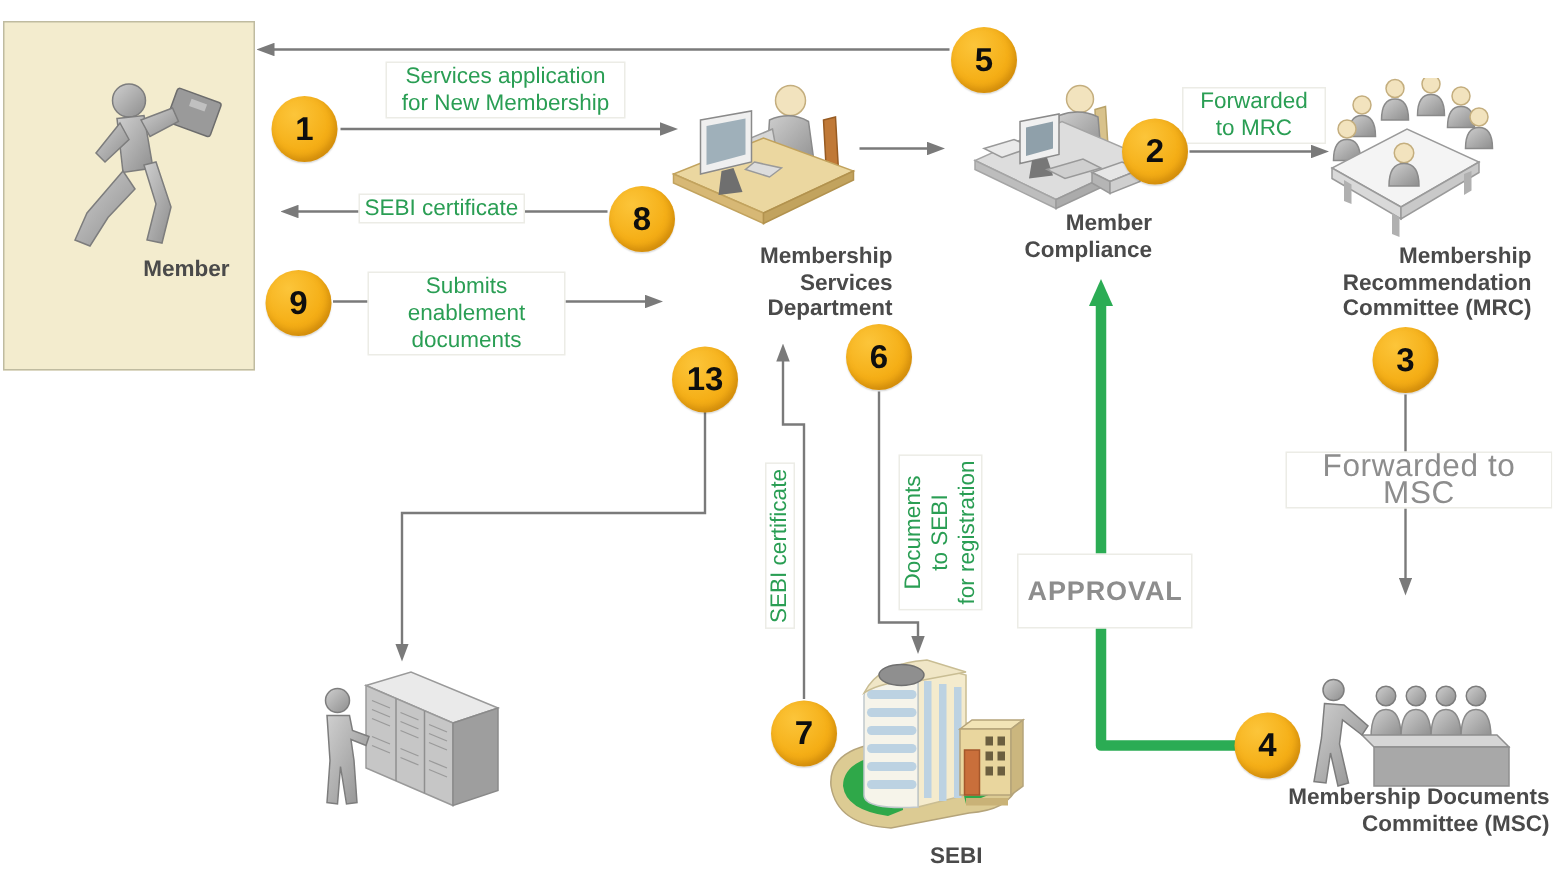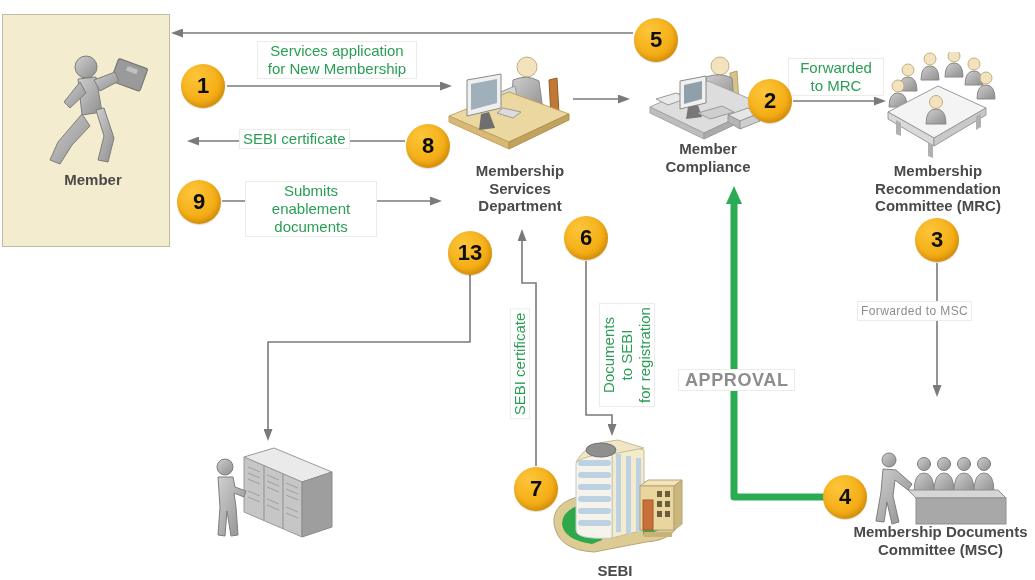--- a/index.html
+++ b/index.html
@@ -16,29 +16,29 @@
   }
   
   #wires{left:0;top:0;z-index:2;}
   
   .icon{z-index:3;}
   
   .flow-label{
     z-index:4;color:#2A9E54;font-size:15px;line-height:18px;text-align:center;
     white-space:pre-line;background:#fff;border:1px solid #ECECE6;padding:0 3px;
   }
-  .flow-label.gray{color:#8D8D8D;font-size:12px;letter-spacing:.4px;}
-  .flow-label.big{font-size:18px;font-weight:bold;letter-spacing:.6px;padding:1px 6px;}
+  .flow-label.gray{color:#8D8D8D;font-size:21px;letter-spacing:.4px;}
+  .flow-label.big{font-size:18px;font-weight:bold;letter-spacing:.6px;padding:15px 6px;}
   .vlabel{
     z-index:4;transform:translate(-50%,-50%) rotate(-90deg);
   }
   
   .node-label{
     z-index:4;color:#4A4A4A;font-weight:bold;font-size:15px;line-height:17.5px;
-    text-align:center;white-space:pre-line;
+    text-align:right;white-space:pre-line;
   }
   
   .step{
     z-index:5;width:44px;height:44px;border-radius:50%;
     background:radial-gradient(circle at 35% 28%,#FCC53A 0%,#F5AF17 55%,#EC9F0B 100%);
     box-shadow:inset -2px -3px 5px rgba(150,90,0,.35), 0 1px 1px rgba(0,0,0,.15);
     display:flex;align-items:center;justify-content:center;
     color:#0E0E0E;font-weight:bold;font-size:22px;
   }
 </style>

